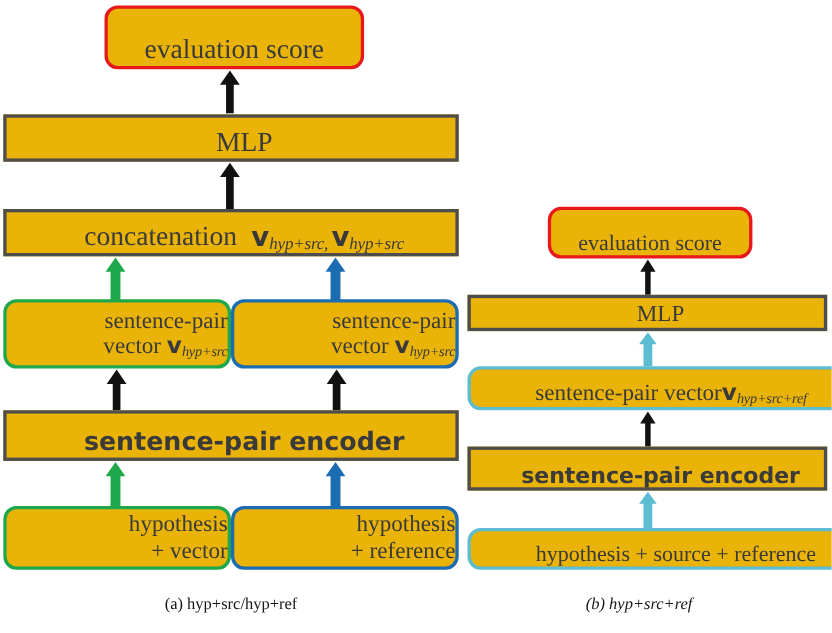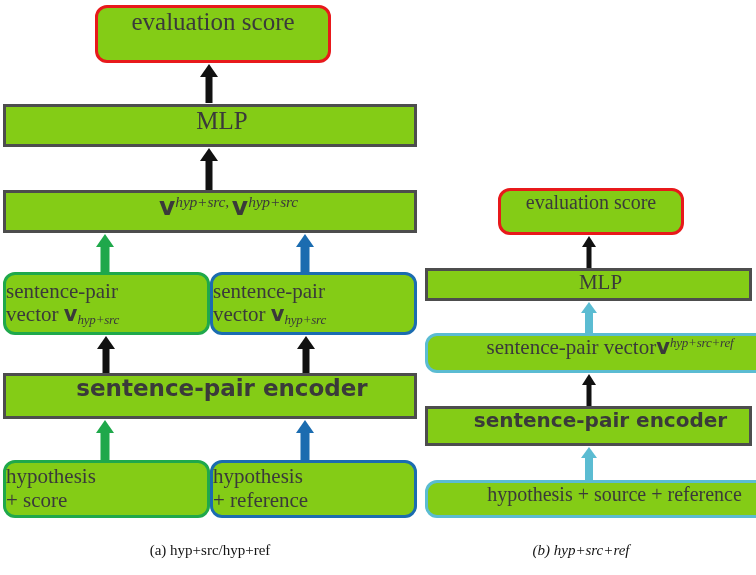--- a/index.html
+++ b/index.html
@@ -10,23 +10,23 @@
     color:#3a3a3a;
     position:relative;
     overflow:hidden;
   }
   .canvas{position:absolute;left:0;top:0;width:756px;height:575px;}
 
   
   .box{
     position:absolute;
     box-sizing:border-box;
-    background:#84cc16;
+    background:#eab308;
     display:flex;
-    align-items:flex-start;
+    align-items:flex-end;
     justify-content:center;
     text-align:center;
     line-height:1.12;
     color:#3a3a3a;
     z-index:3;
   }
   .box.sq{border:3px solid #4d4d4d;border-radius:0;padding-left:24px;}
   .box.rounded{border-radius:12px;}
   .b-red{border:3px solid #e8191b;}
   .b-green{border:3px solid #1fa84b;}
@@ -80,20 +80,21 @@
   <div class="box sq t-serif" style="left:3px;top:104px;width:414px;height:43px;font-size:25px;">
     <span>MLP</span>
   </div>
 
   <div class="arrow a-black" style="left:200px;top:148px;width:18px;height:42px;">
     <div class="head"></div>
     <div class="shaft" style="width:7px;height:30px;"></div>
   </div>
 
   <div class="box sq t-serif" style="left:3px;top:190px;width:414px;height:43px;font-size:25px;">
+    <span>concatenation</span>
     <span style="display:inline-block;width:13px;"></span>
     <span class="vsym">v</span>
       <span class="sub">hyp+src,</span>
     <span style="display:inline-block;width:3px;"></span>
     <span class="vsym">v</span>
       <span class="sub">hyp+src</span>
   </div>
 
   <div class="arrow a-green" style="left:96px;top:234px;width:18px;height:40px;">
     <div class="head"></div>
@@ -137,21 +138,21 @@
     <div class="shaft" style="width:9px;height:28px;"></div>
   </div>
 
   <div class="arrow a-blue" style="left:296px;top:420px;width:18px;height:40px;">
     <div class="head"></div>
     <div class="shaft" style="width:9px;height:28px;"></div>
   </div>
 
   <div class="box rounded b-green t-serif" style="left:3px;top:460px;width:207px;height:58px;font-size:21px;flex-direction:column;">
     <div>hypothesis</div>
-    <div>+ score</div>
+    <div>+ vector</div>
   </div>
 
   <div class="box rounded b-blue t-serif" style="left:210px;top:460px;width:207px;height:58px;font-size:21px;flex-direction:column;">
     <div>hypothesis</div>
     <div>+ reference</div>
   </div>
 
   <div class="caption" style="left:0px;top:542px;width:420px;">(a)  hyp+src/hyp+ref</div>
 
   <div class="box rounded b-red t-serif" style="left:498px;top:188px;width:186px;height:47px;font-size:20px;">

